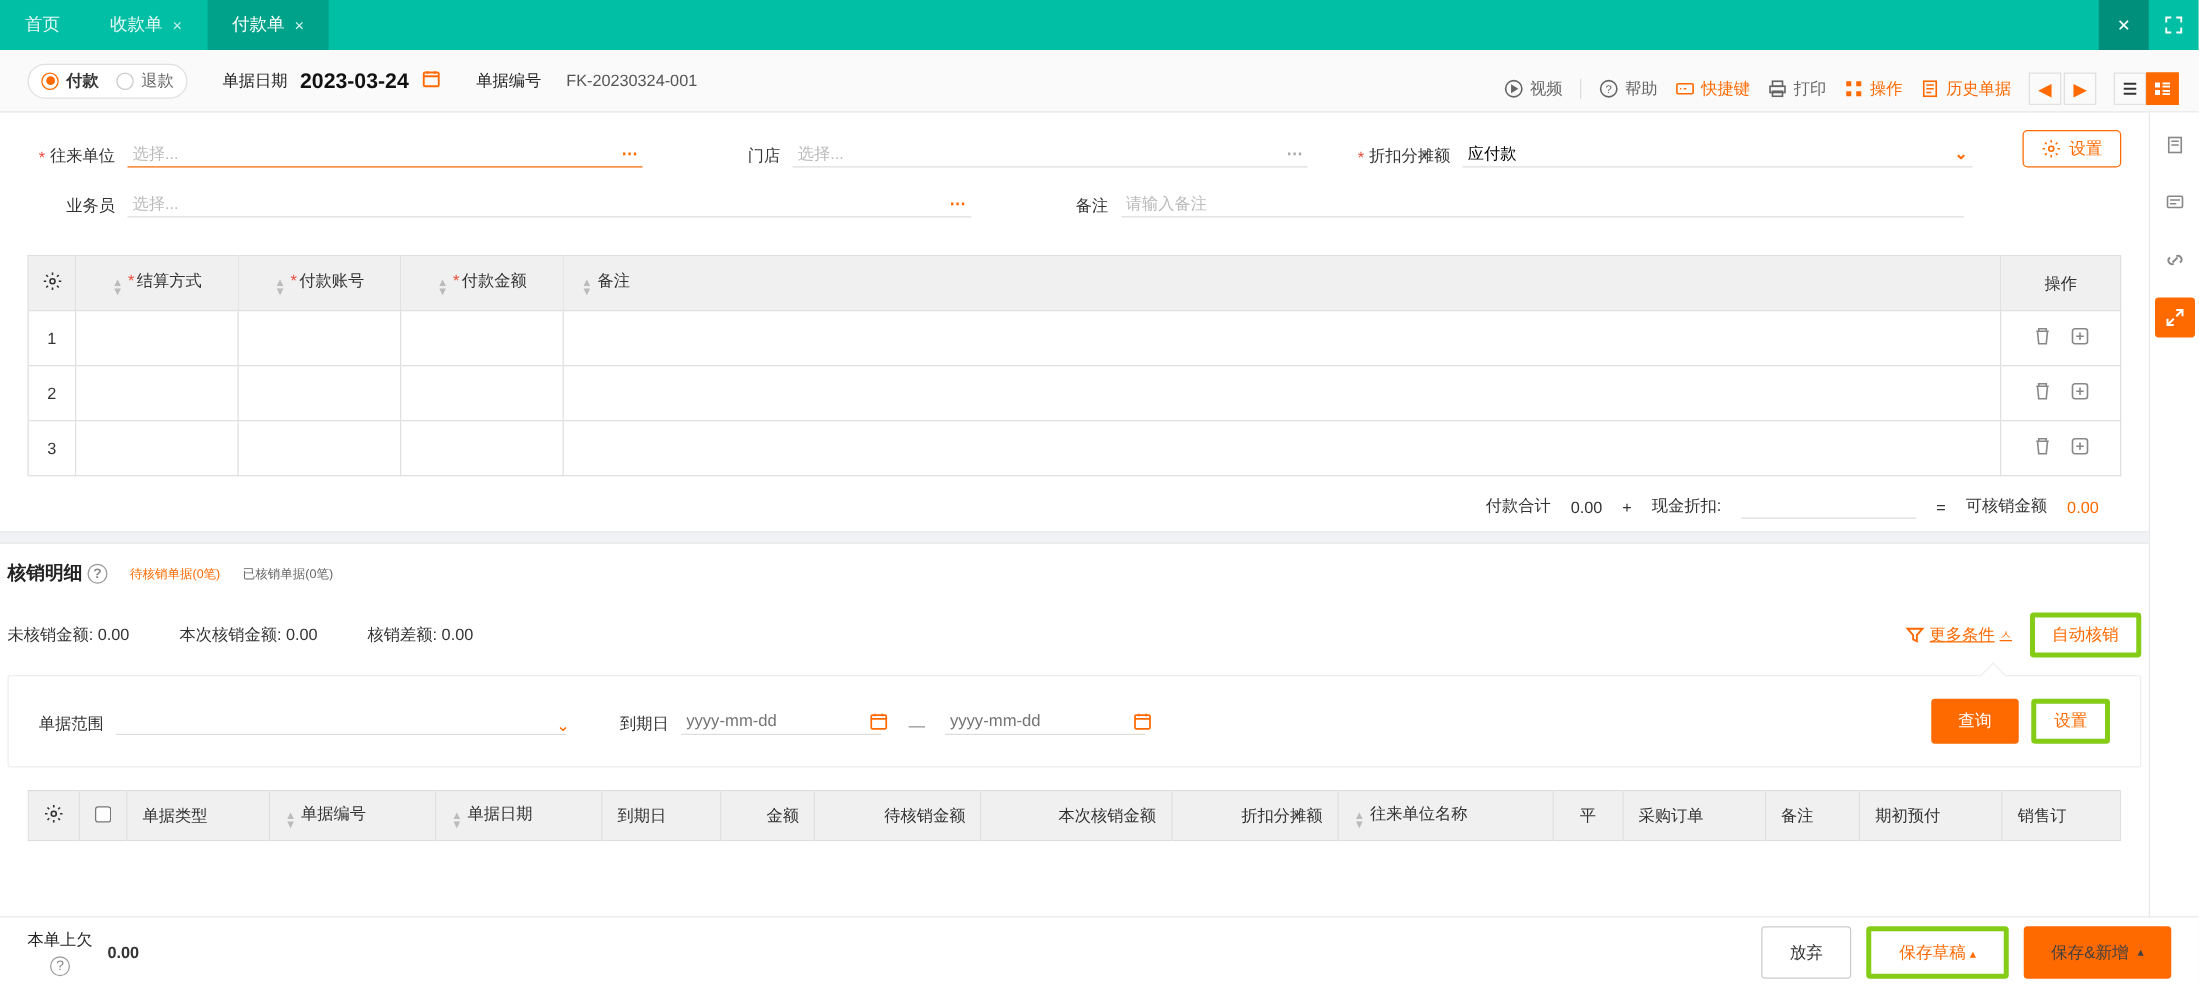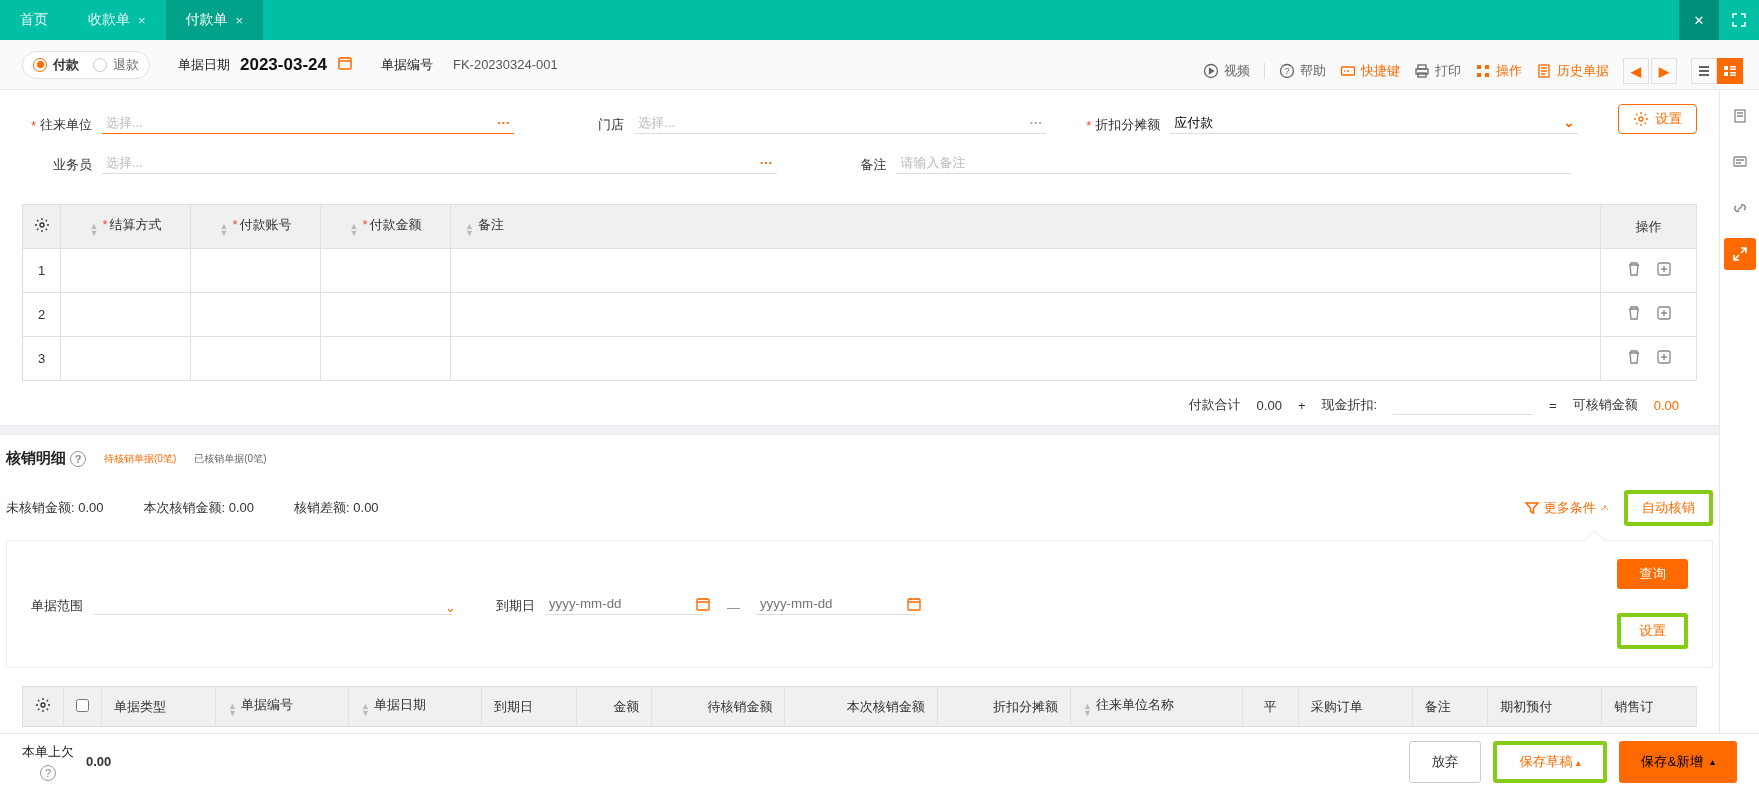--- a/index.html
+++ b/index.html
@@ -81,49 +81,49 @@
 
 .detail { padding: 14px 6px 6px; }
 .detail-header { display: flex; align-items: center; gap: 18px; font-size: 15px; }
 .detail-title { font-weight: 600; color: #222; display: flex; align-items: center; gap: 4px; }
 .detail-tab { font-size: 10px; color: #666; cursor: pointer; }
 .detail-tab.active { color: #ff6a00; }
 .qmark { width: 16px; height: 16px; border-radius: 50%; border: 1px solid #999; display: inline-flex; align-items: center; justify-content: center; font-size: 11px; color: #888; }
 
 .amount-row { display: flex; align-items: center; gap: 40px; margin: 22px 0 14px; font-size: 13px; }
 .amount-row .right { margin-left: auto; display: flex; align-items: center; gap: 14px; }
-.filter-link { color: #ff6a00; cursor: pointer; display: flex; align-items: center; gap: 4px; }
+.filter-link { color: #ff6a00; cursor: pointer; display: flex; align-items: center; gap: 4px; text-decoration: underline; }
 .btn-outline-orange { border: 4px solid #84cc16; color: #ff6a00; background: #fff; padding: 5px 14px; border-radius: 3px; cursor: pointer; }
 
 .query-panel { border: 1px solid #eee; padding: 18px 24px; display: flex; align-items: center; gap: 40px; position: relative; margin-bottom: 12px; border-radius: 2px; }
 .query-panel::before { content:""; position: absolute; top:-8px; right: 110px; width: 14px; height: 14px; background: #fff; border-left: 1px solid #eee; border-top: 1px solid #eee; transform: rotate(45deg); }
 .date-input { border: none; border-bottom: 1px solid #ddd; width: 160px; padding: 3px 4px; outline: none; }
 .select-line { border: none; border-bottom: 1px solid #ddd; width: 360px; padding: 3px 4px; outline: none; background: transparent; position: relative; }
 .sel-arrow { color: #ff6a00; margin-left: -18px; }
 .cal2 { color: #ff6a00; margin-left: -20px; }
 .dash { color: #888; padding: 0 6px; }
-.query-btns { margin-left: auto; display: flex; flex-direction: column; gap: 24px; }
+.query-btns { margin-left: auto; display: flex; flex-direction: row; gap: 10px; }
 .btn-orange { background: #ff6a00; color: #fff; border: none; padding: 6px 22px; border-radius: 3px; cursor: pointer; }
 
 
 .detail-table-wrap { margin: 0 22px; overflow-x: auto; }
 .detail-table { border: 1px solid #ddd; border-collapse: collapse; min-width: 100%; }
 .detail-table th { background: #f0f0f0; border-right: 1px solid #e0e0e0; height: 40px; font-weight: normal; padding: 0 12px; white-space: nowrap; text-align: left; }
 .detail-table th.right { text-align: right; }
 .detail-table th.center { text-align: center; }
 .chk { width: 38px; text-align: center; }
 .chk input { }
 
 
 .footer { height: 56px; border-top: 1px solid #e8e8e8; display: flex; align-items: center; padding: 0 22px; gap: 12px; background: #fff; }
 .footer-label { color: #222; display: flex; align-items: center; gap: 4px; flex-direction: column; }
 .footer-val { font-weight: 700; }
 .footer-btns { margin-left: auto; display: flex; gap: 12px; }
 .btn-plain { border: 1px solid #ccc; background: #fff; color: #333; padding: 8px 22px; border-radius: 3px; cursor: pointer; }
-.btn-orange-big { background: #ff6a00; color: #000000; border: none; padding: 8px 22px; border-radius: 3px; cursor: pointer; display: flex; align-items: center; gap: 4px; text-align: right; }
+.btn-orange-big { background: #ff6a00; color: #404040; border: none; padding: 8px 22px; border-radius: 3px; cursor: pointer; display: flex; align-items: center; gap: 4px; text-align: right; }
 .caret-up::after { content: "▴"; font-size: 10px; margin-left: 3px; }
 
 
 .right-rail { width: 40px; background: #fff; border-left: 1px solid #e8e8e8; display: flex; flex-direction: column; align-items: center; padding-top: 10px; gap: 14px; }
 .rail-item { width: 32px; height: 32px; display: flex; align-items: center; justify-content: center; color: #888; cursor: pointer; border-radius: 3px; }
 .rail-item.active { background: #ff6a00; color: #fff; }
 
 .icon-svg { width: 16px; height: 16px; }
 </style>
 </head>

